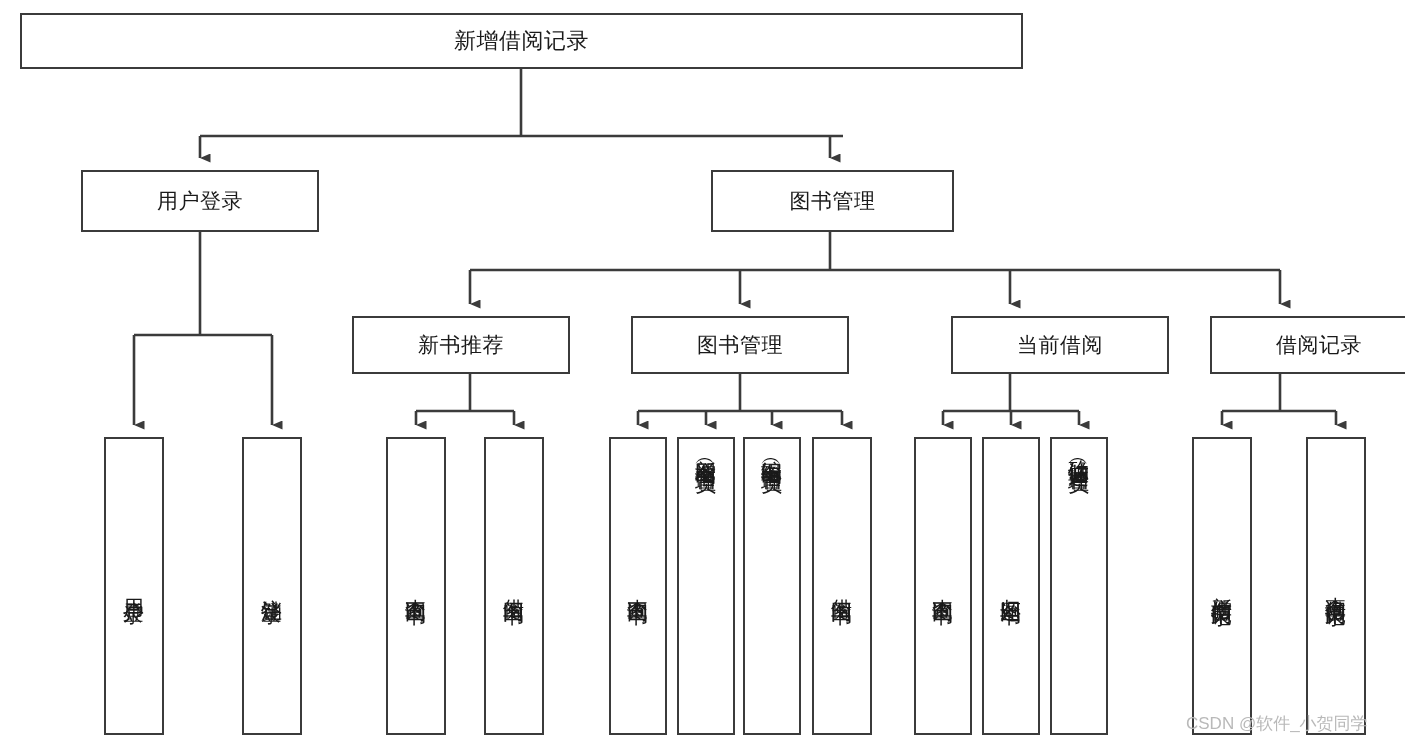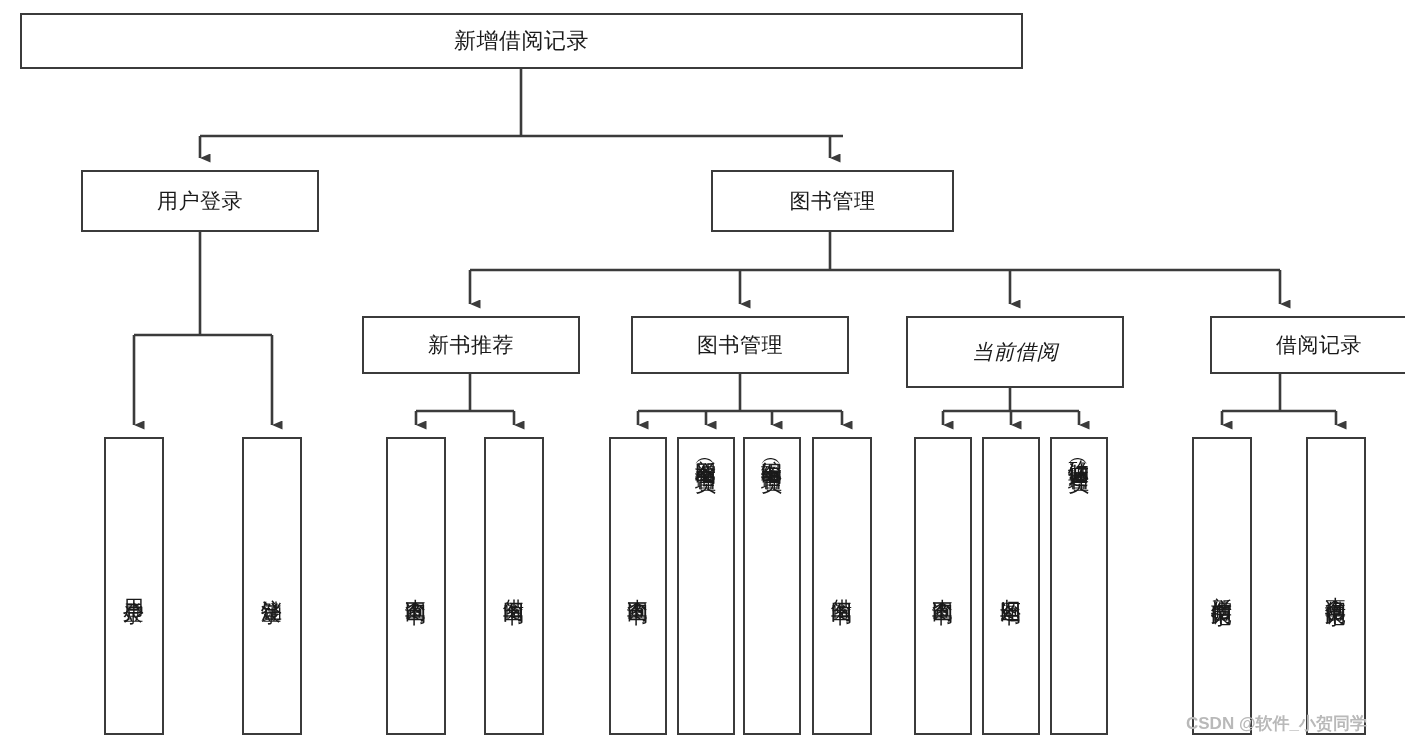--- a/index.html
+++ b/index.html
@@ -73,21 +73,20 @@
   }
   #watermark {
     position: absolute;
     left: 1186px;
     top: 712px;
     font-size: 17px;
     color: #b9b9b9;
     white-space: nowrap;
     z-index: 5;
     font-family: "Liberation Sans", "DejaVu Sans", sans-serif;
-    font-weight: bold;
   }
 </style>
 </head>
 <body>
 
 <div id="diagram-root">
 
   <svg id="connectors" viewBox="0 0 1405 747" xmlns="http://www.w3.org/2000/svg">
     <defs>
       <marker id="arrowhead" markerWidth="9" markerHeight="11" refX="4.5" refY="10.5" orient="auto" markerUnits="userSpaceOnUse">
@@ -142,27 +141,27 @@
     <span class="node-label">新增借阅记录</span>
   </div>
 
   <div class="node horiz" style="left:81px; top:170px; width:238px; height:62px;">
     <span class="node-label">用户登录</span>
   </div>
   <div class="node horiz" style="left:711px; top:170px; width:243px; height:62px;">
     <span class="node-label">图书管理</span>
   </div>
 
-  <div class="node horiz" style="left:362px; top:316px; width:218px; height:58px;">
+  <div class="node horiz" style="left:352px; top:316px; width:218px; height:58px;">
     <span class="node-label">新书推荐</span>
   </div>
   <div class="node horiz" style="left:631px; top:316px; width:218px; height:58px;">
     <span class="node-label">图书管理</span>
   </div>
-  <div class="node horiz" style="left:906px; top:316px; width:218px; height:72px;font-style:italic;">
+  <div class="node horiz" style="left:951px; top:316px; width:218px; height:58px;">
     <span class="node-label">当前借阅</span>
   </div>
   <div class="node horiz" style="left:1210px; top:316px; width:218px; height:58px;">
     <span class="node-label">借阅记录</span>
   </div>
 
   <div class="node vert centered" style="left:104px; top:437px; width:60px; height:298px;">
     <span class="node-label">用户登录</span>
   </div>
   <div class="node vert centered" style="left:242px; top:437px; width:60px; height:298px;">

